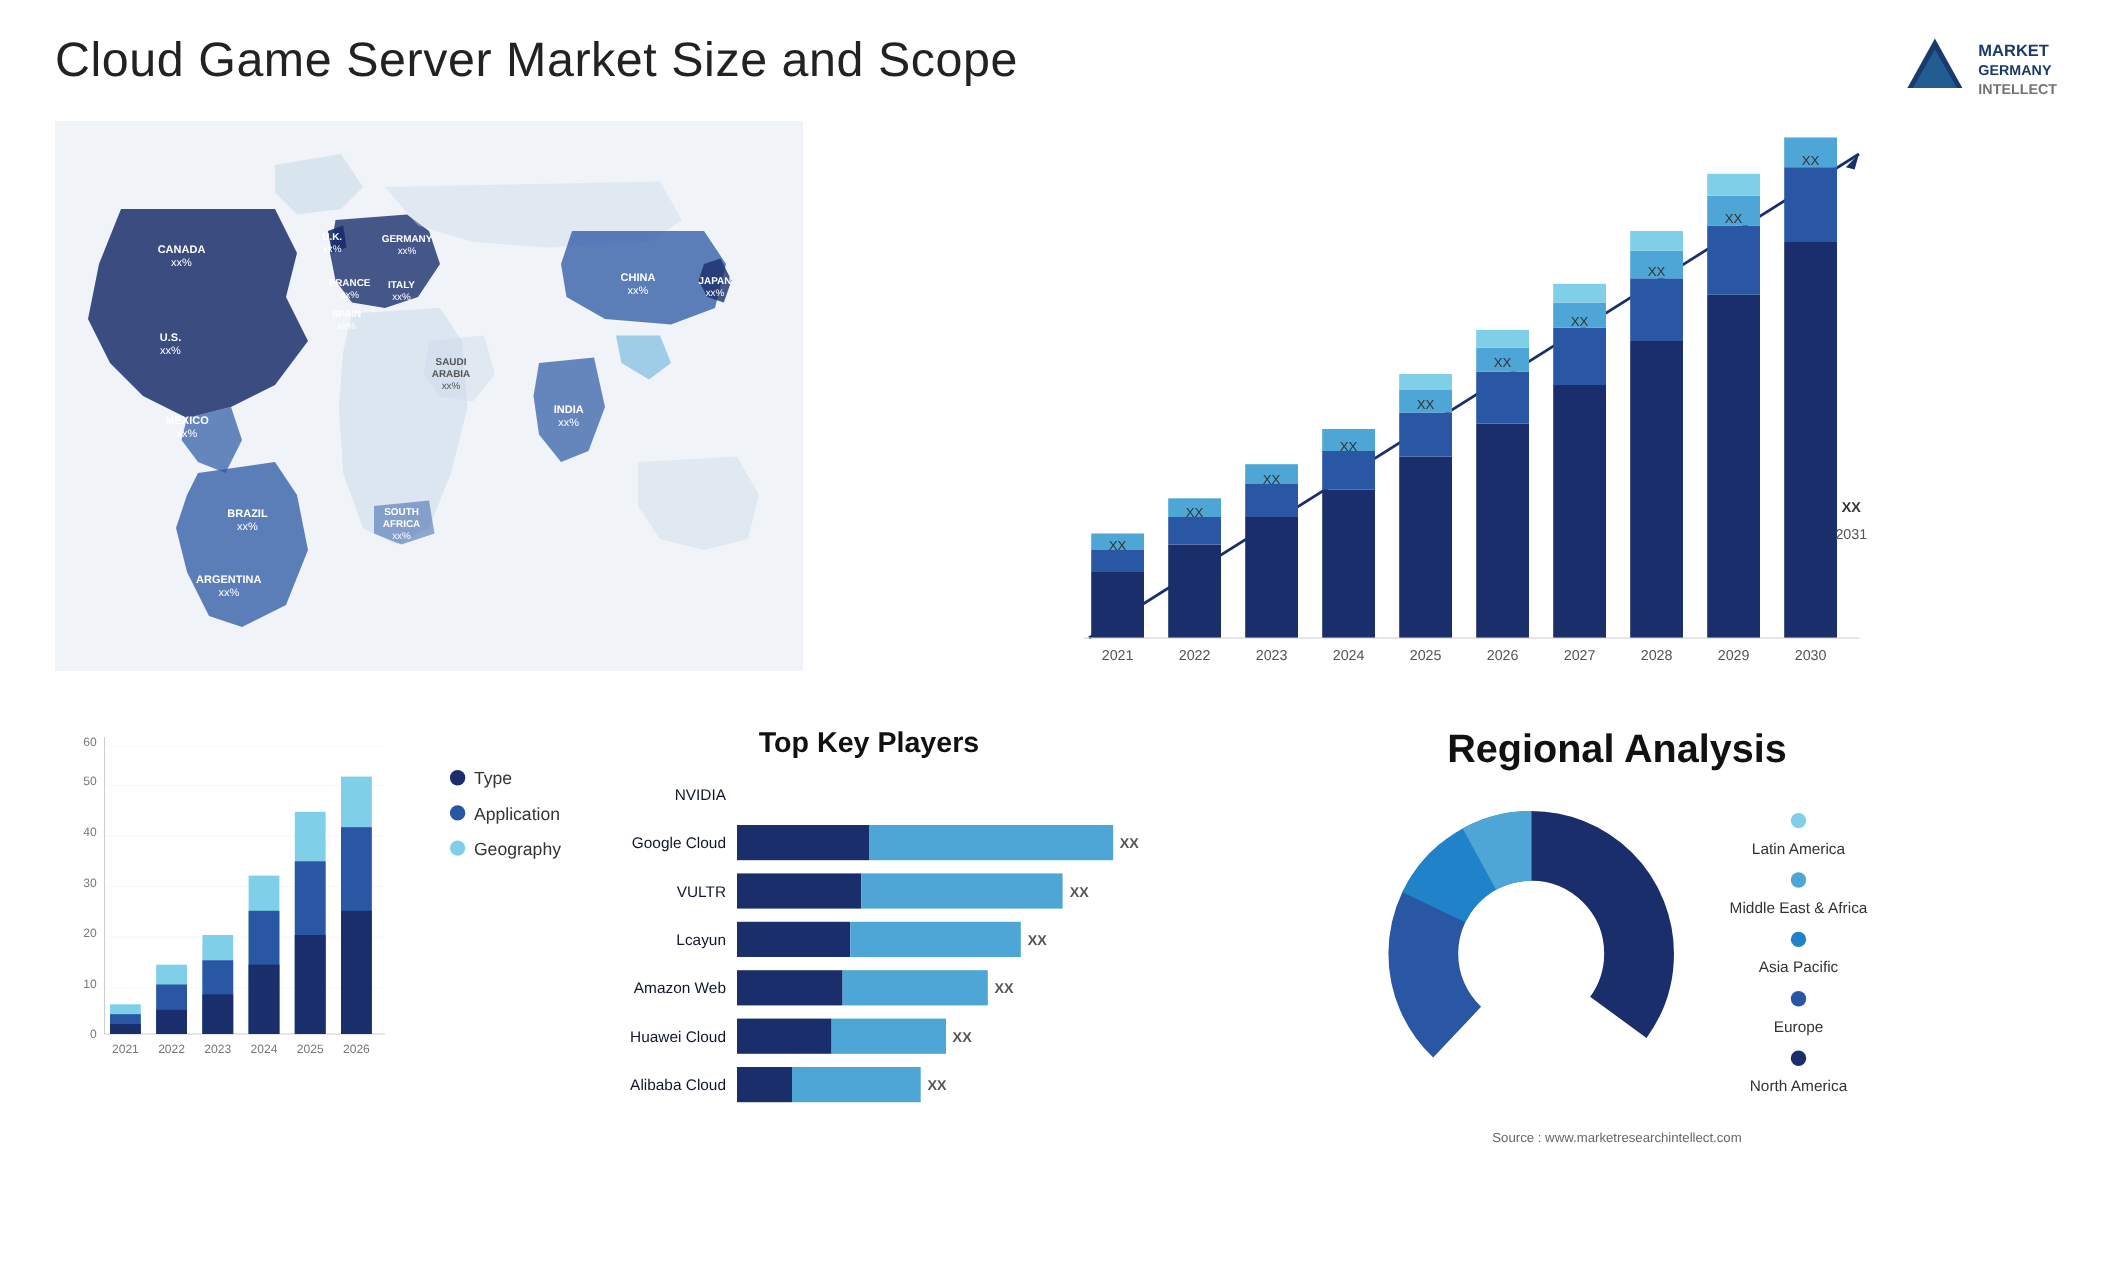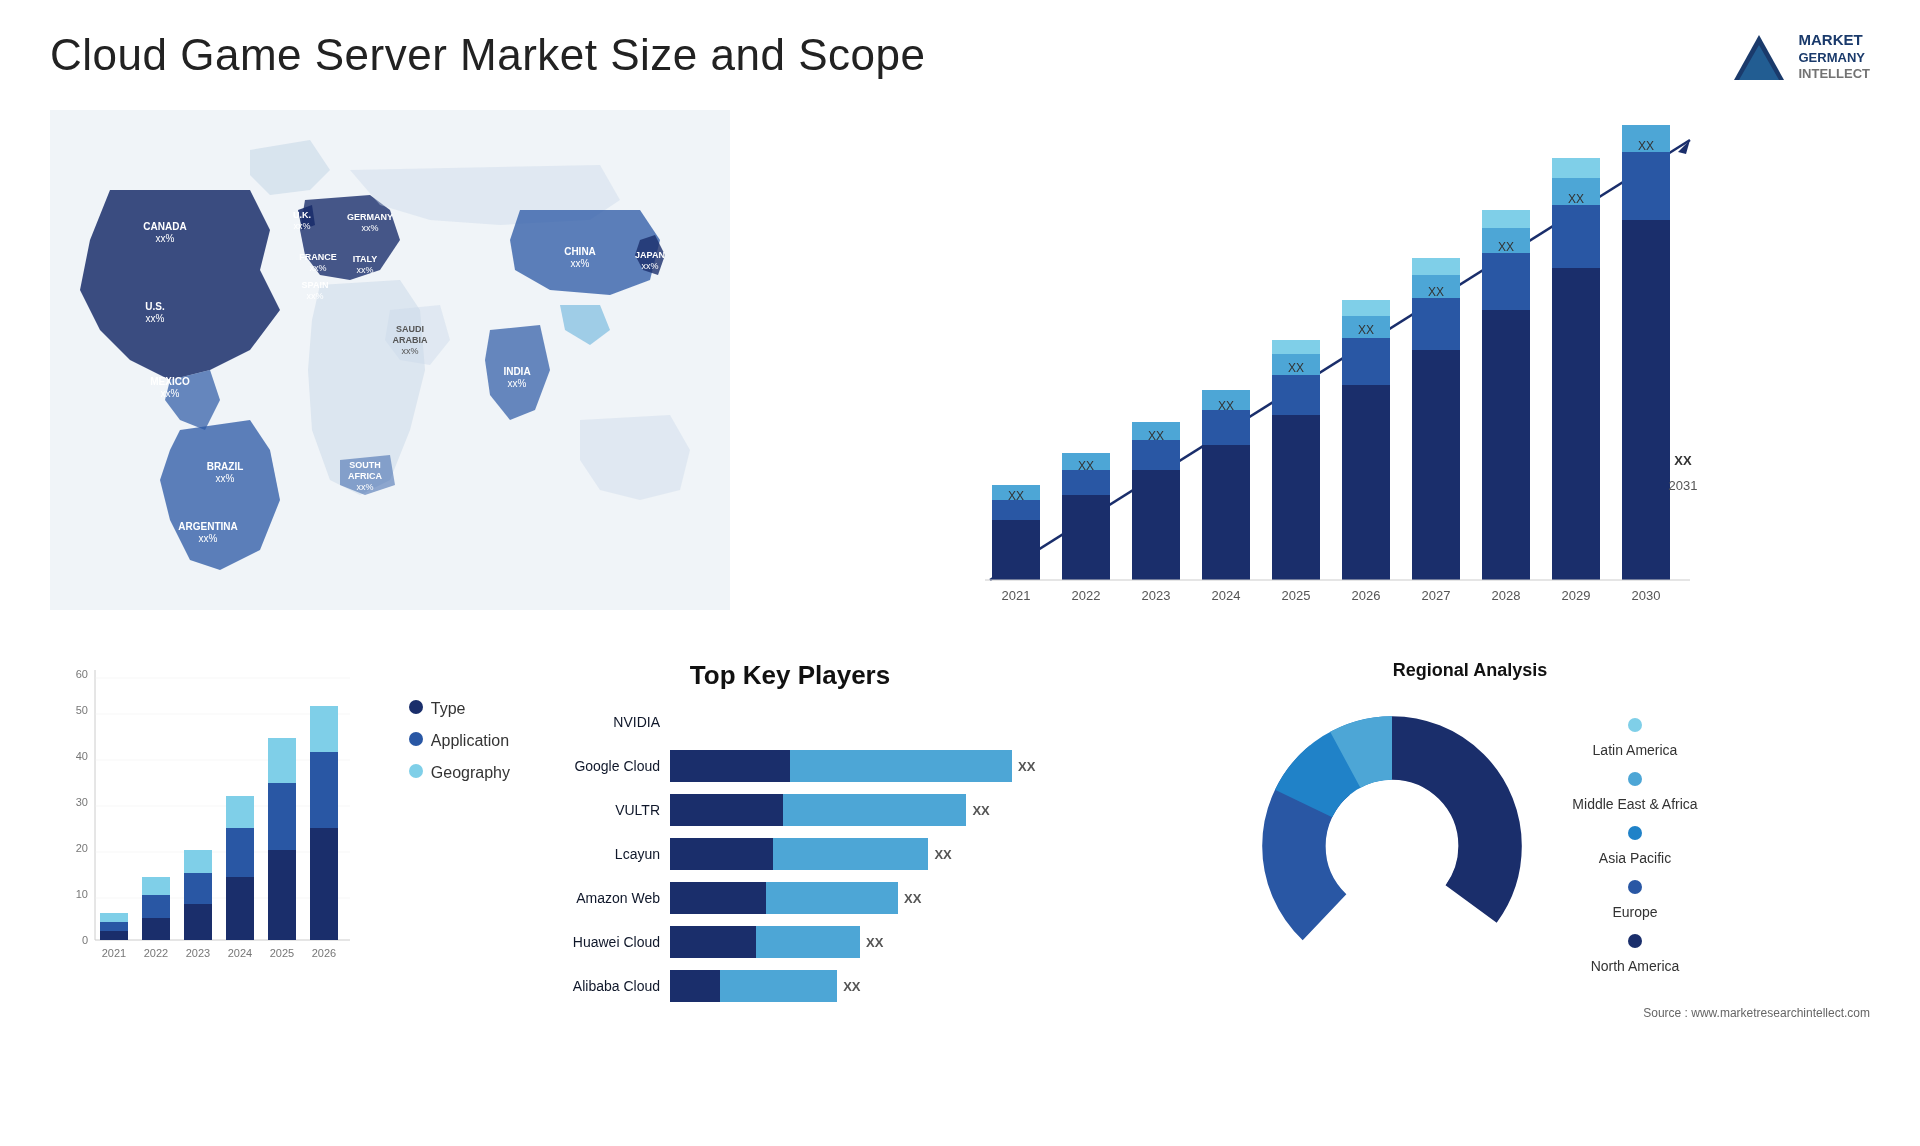--- a/index.html
+++ b/index.html
@@ -23,21 +23,21 @@
       margin-bottom: 20px;
     }
     .main-title {
       font-size: 44px;
       font-weight: 300;
       color: #222;
       letter-spacing: 0.5px;
     }
     .logo-area {
       display: flex;
-      align-items: flex-start;
+      align-items: flex-end;
       gap: 10px;
     }
     .logo-icon {
       width: 60px;
       height: 60px;
     }
     .logo-text {
       font-size: 13px;
       font-weight: 700;
       color: #1a3a6b;
@@ -146,21 +146,21 @@
       font-size: 13px;
       color: #555;
       margin-left: 6px;
       font-weight: 600;
     }
 
     .regional-area {
       flex: 1;
     }
     .regional-title {
-      font-size: 18px;
+      font-size: 36px;
       font-weight: 700;
       color: #111;
       margin-bottom: 15px;
       text-align: center;
     }
     .regional-content {
       display: flex;
       align-items: center;
       gap: 30px;
       justify-content: center;
@@ -179,21 +179,21 @@
       flex-direction: column;
     }
     .reg-legend-dot {
       width: 14px;
       height: 14px;
       border-radius: 50%;
       flex-shrink: 0;
     }
 
     .source-text {
-      text-align: right;
+      text-align: center;
       font-size: 12px;
       color: #666;
       margin-top: 10px;
     }
   </style>
 </head>
 <body>
 
 <div class="page">
 

